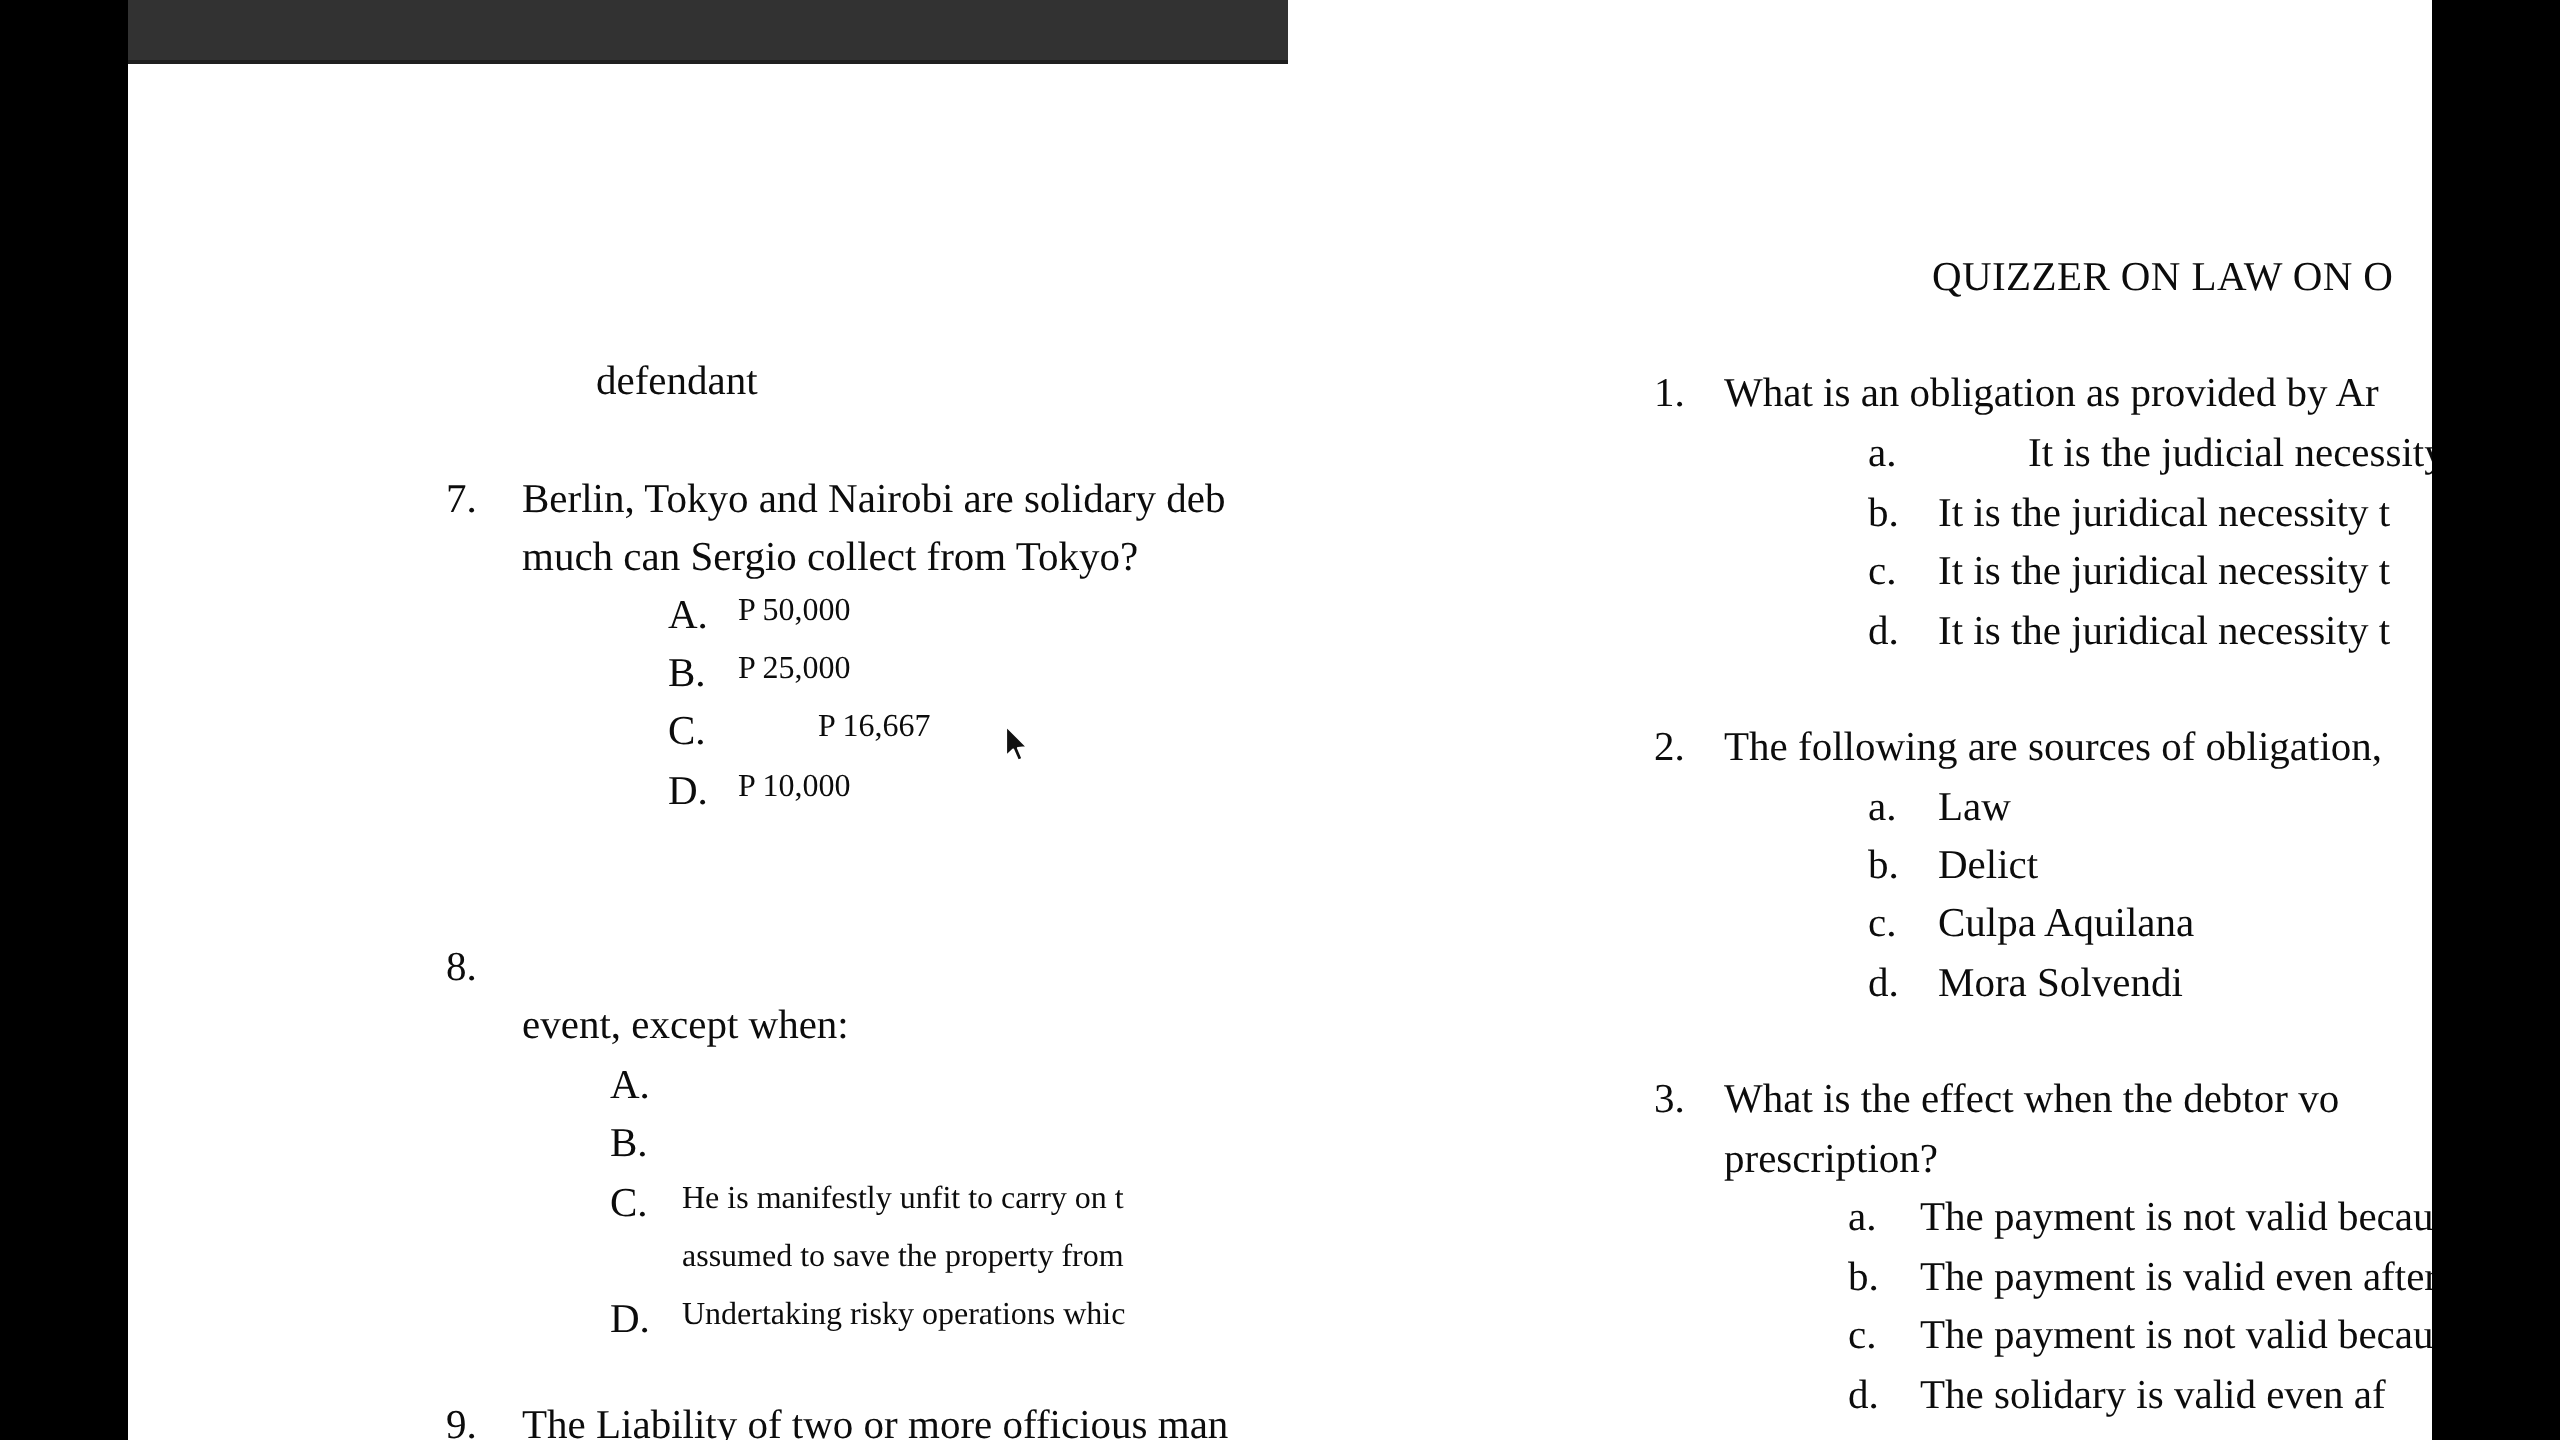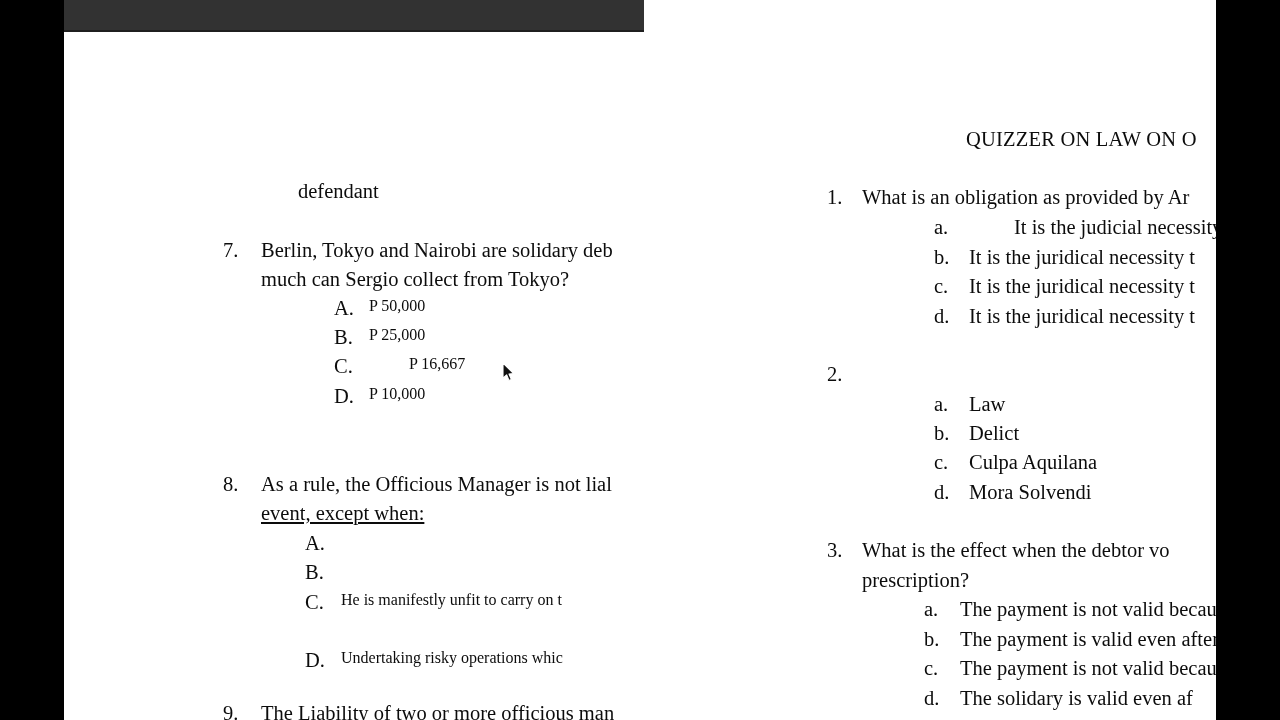--- a/index.html
+++ b/index.html
@@ -150,29 +150,29 @@
         <div class="abs doc-text c-let" style="left:270px; top:326px;">B.</div>
         <div class="abs doc-text c-body" style="left:305px; top:326px;">P 25,000</div>
 
         <div class="abs doc-text c-let" style="left:270px; top:355px;">C.</div>
         <div class="abs doc-text c-body" style="left:305px; top:355px;margin-left:40px;">P 16,667</div>
 
         <div class="abs doc-text c-let" style="left:270px; top:385px;">D.</div>
         <div class="abs doc-text c-body" style="left:305px; top:385px;">P 10,000</div>
 
         <div class="abs doc-text q-num" style="left:159px; top:473px;">8.</div>
-        <div class="abs doc-text q-body" style="left:197px; top:473px;">As a rule, the Officious Manager is not lial</div>
-        <div class="abs doc-text q-body" style="left:197px; top:502px;text-decoration:underline;">event, except when:</div>
+        <div class="abs doc-text q-body" style="left:197px; top:502px;">event, except when:</div>
 
         <div class="abs doc-text c-let" style="left:241px; top:532px;">A.</div>
 
         <div class="abs doc-text c-let" style="left:241px; top:561px;">B.</div>
 
         <div class="abs doc-text c-let" style="left:241px; top:591px;">C.</div>
         <div class="abs doc-text c-body" style="left:277px; top:591px;">He is manifestly unfit to carry on t</div>
+        <div class="abs doc-text c-body" style="left:277px; top:620px;">assumed to save the property from</div>
 
         <div class="abs doc-text c-let" style="left:241px; top:649px;">D.</div>
         <div class="abs doc-text c-body" style="left:277px; top:649px;">Undertaking risky operations whic</div>
 
         <div class="abs doc-text q-num" style="left:159px; top:702px;">9.</div>
         <div class="abs doc-text q-body" style="left:197px; top:702px;">The Liability of two or more officious man</div>
 
       </div>
     </div>
 
@@ -190,20 +190,21 @@
         <div class="abs doc-text r-c-let" style="left:124px; top:246px;">b.</div>
         <div class="abs doc-text r-c-body" style="left:159px; top:246px;">It is the juridical necessity t</div>
 
         <div class="abs doc-text r-c-let" style="left:124px; top:275px;">c.</div>
         <div class="abs doc-text r-c-body" style="left:159px; top:275px;">It is the juridical necessity t</div>
 
         <div class="abs doc-text r-c-let" style="left:124px; top:305px;">d.</div>
         <div class="abs doc-text r-c-body" style="left:159px; top:305px;">It is the juridical necessity t</div>
 
         <div class="abs doc-text r-q-num" style="left:17px; top:363px;">2.</div>
+        <div class="abs doc-text r-q-body" style="left:52px; top:363px;">The following are sources of obligation,</div>
 
         <div class="abs doc-text r-c-let" style="left:124px; top:393px;">a.</div>
         <div class="abs doc-text r-c-body" style="left:159px; top:393px;">Law</div>
 
         <div class="abs doc-text r-c-let" style="left:124px; top:422px;">b.</div>
         <div class="abs doc-text r-c-body" style="left:159px; top:422px;">Delict</div>
 
         <div class="abs doc-text r-c-let" style="left:124px; top:451px;">c.</div>
         <div class="abs doc-text r-c-body" style="left:159px; top:451px;">Culpa Aquilana</div>
 

